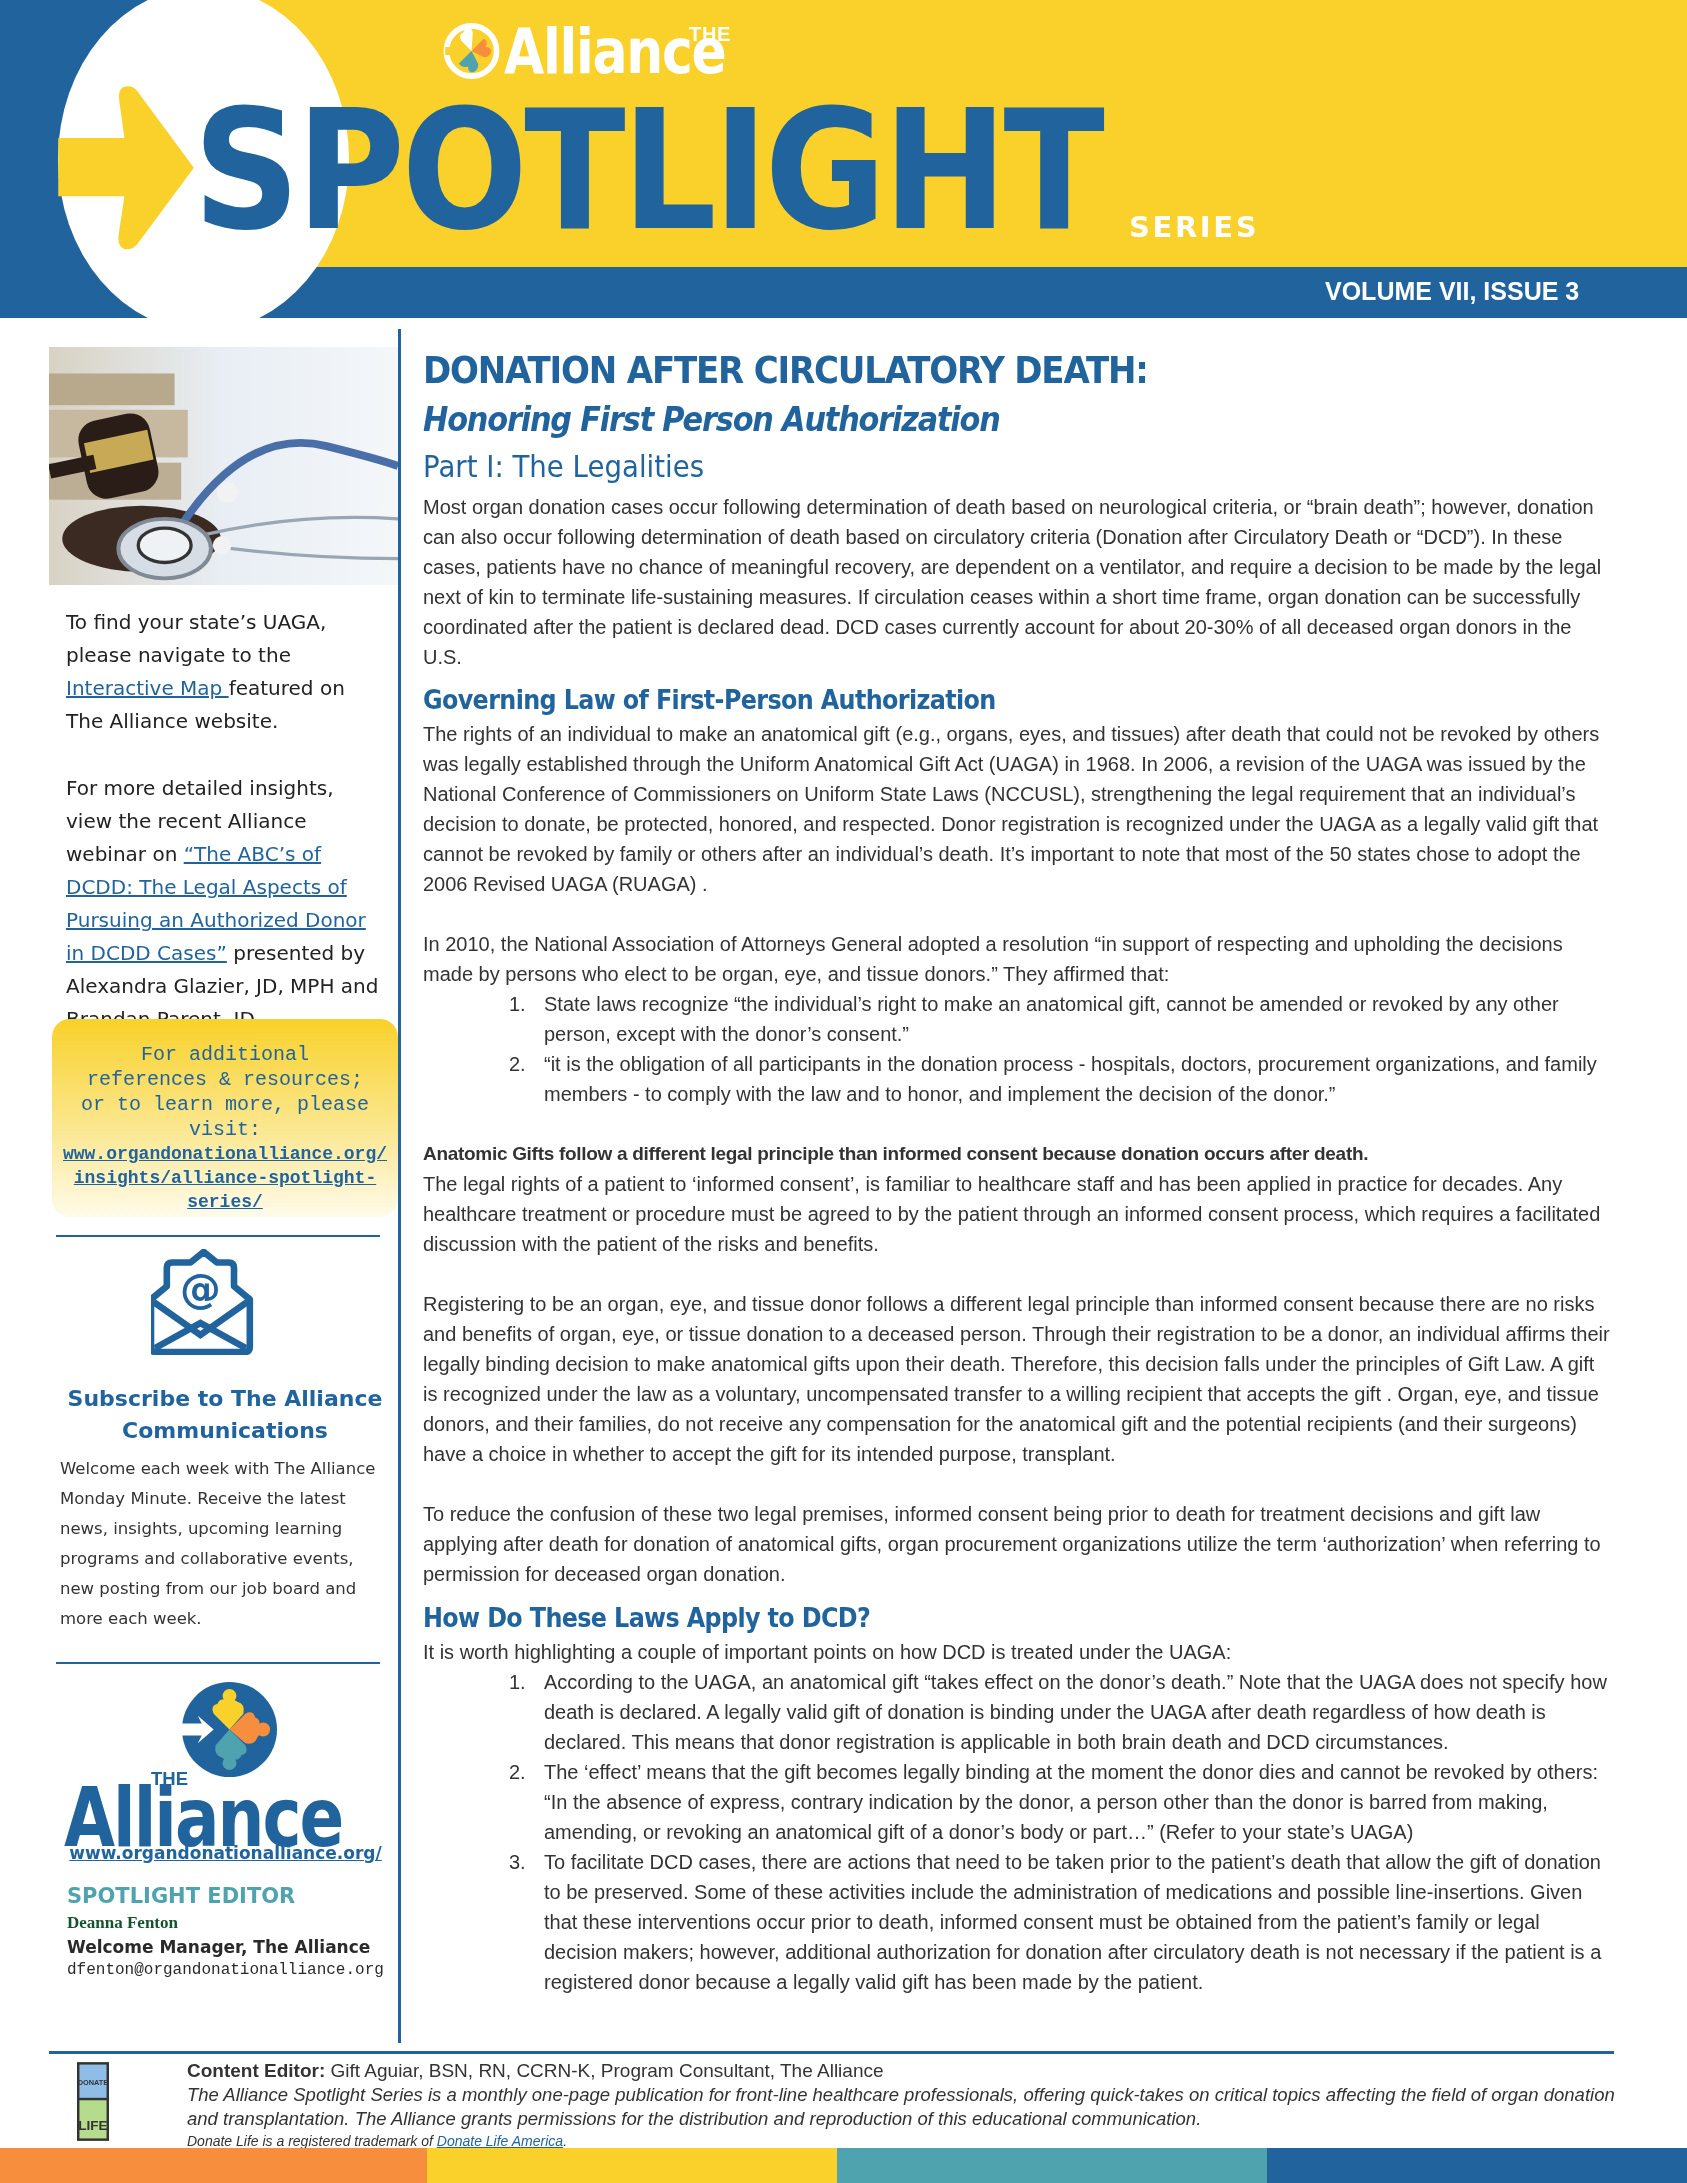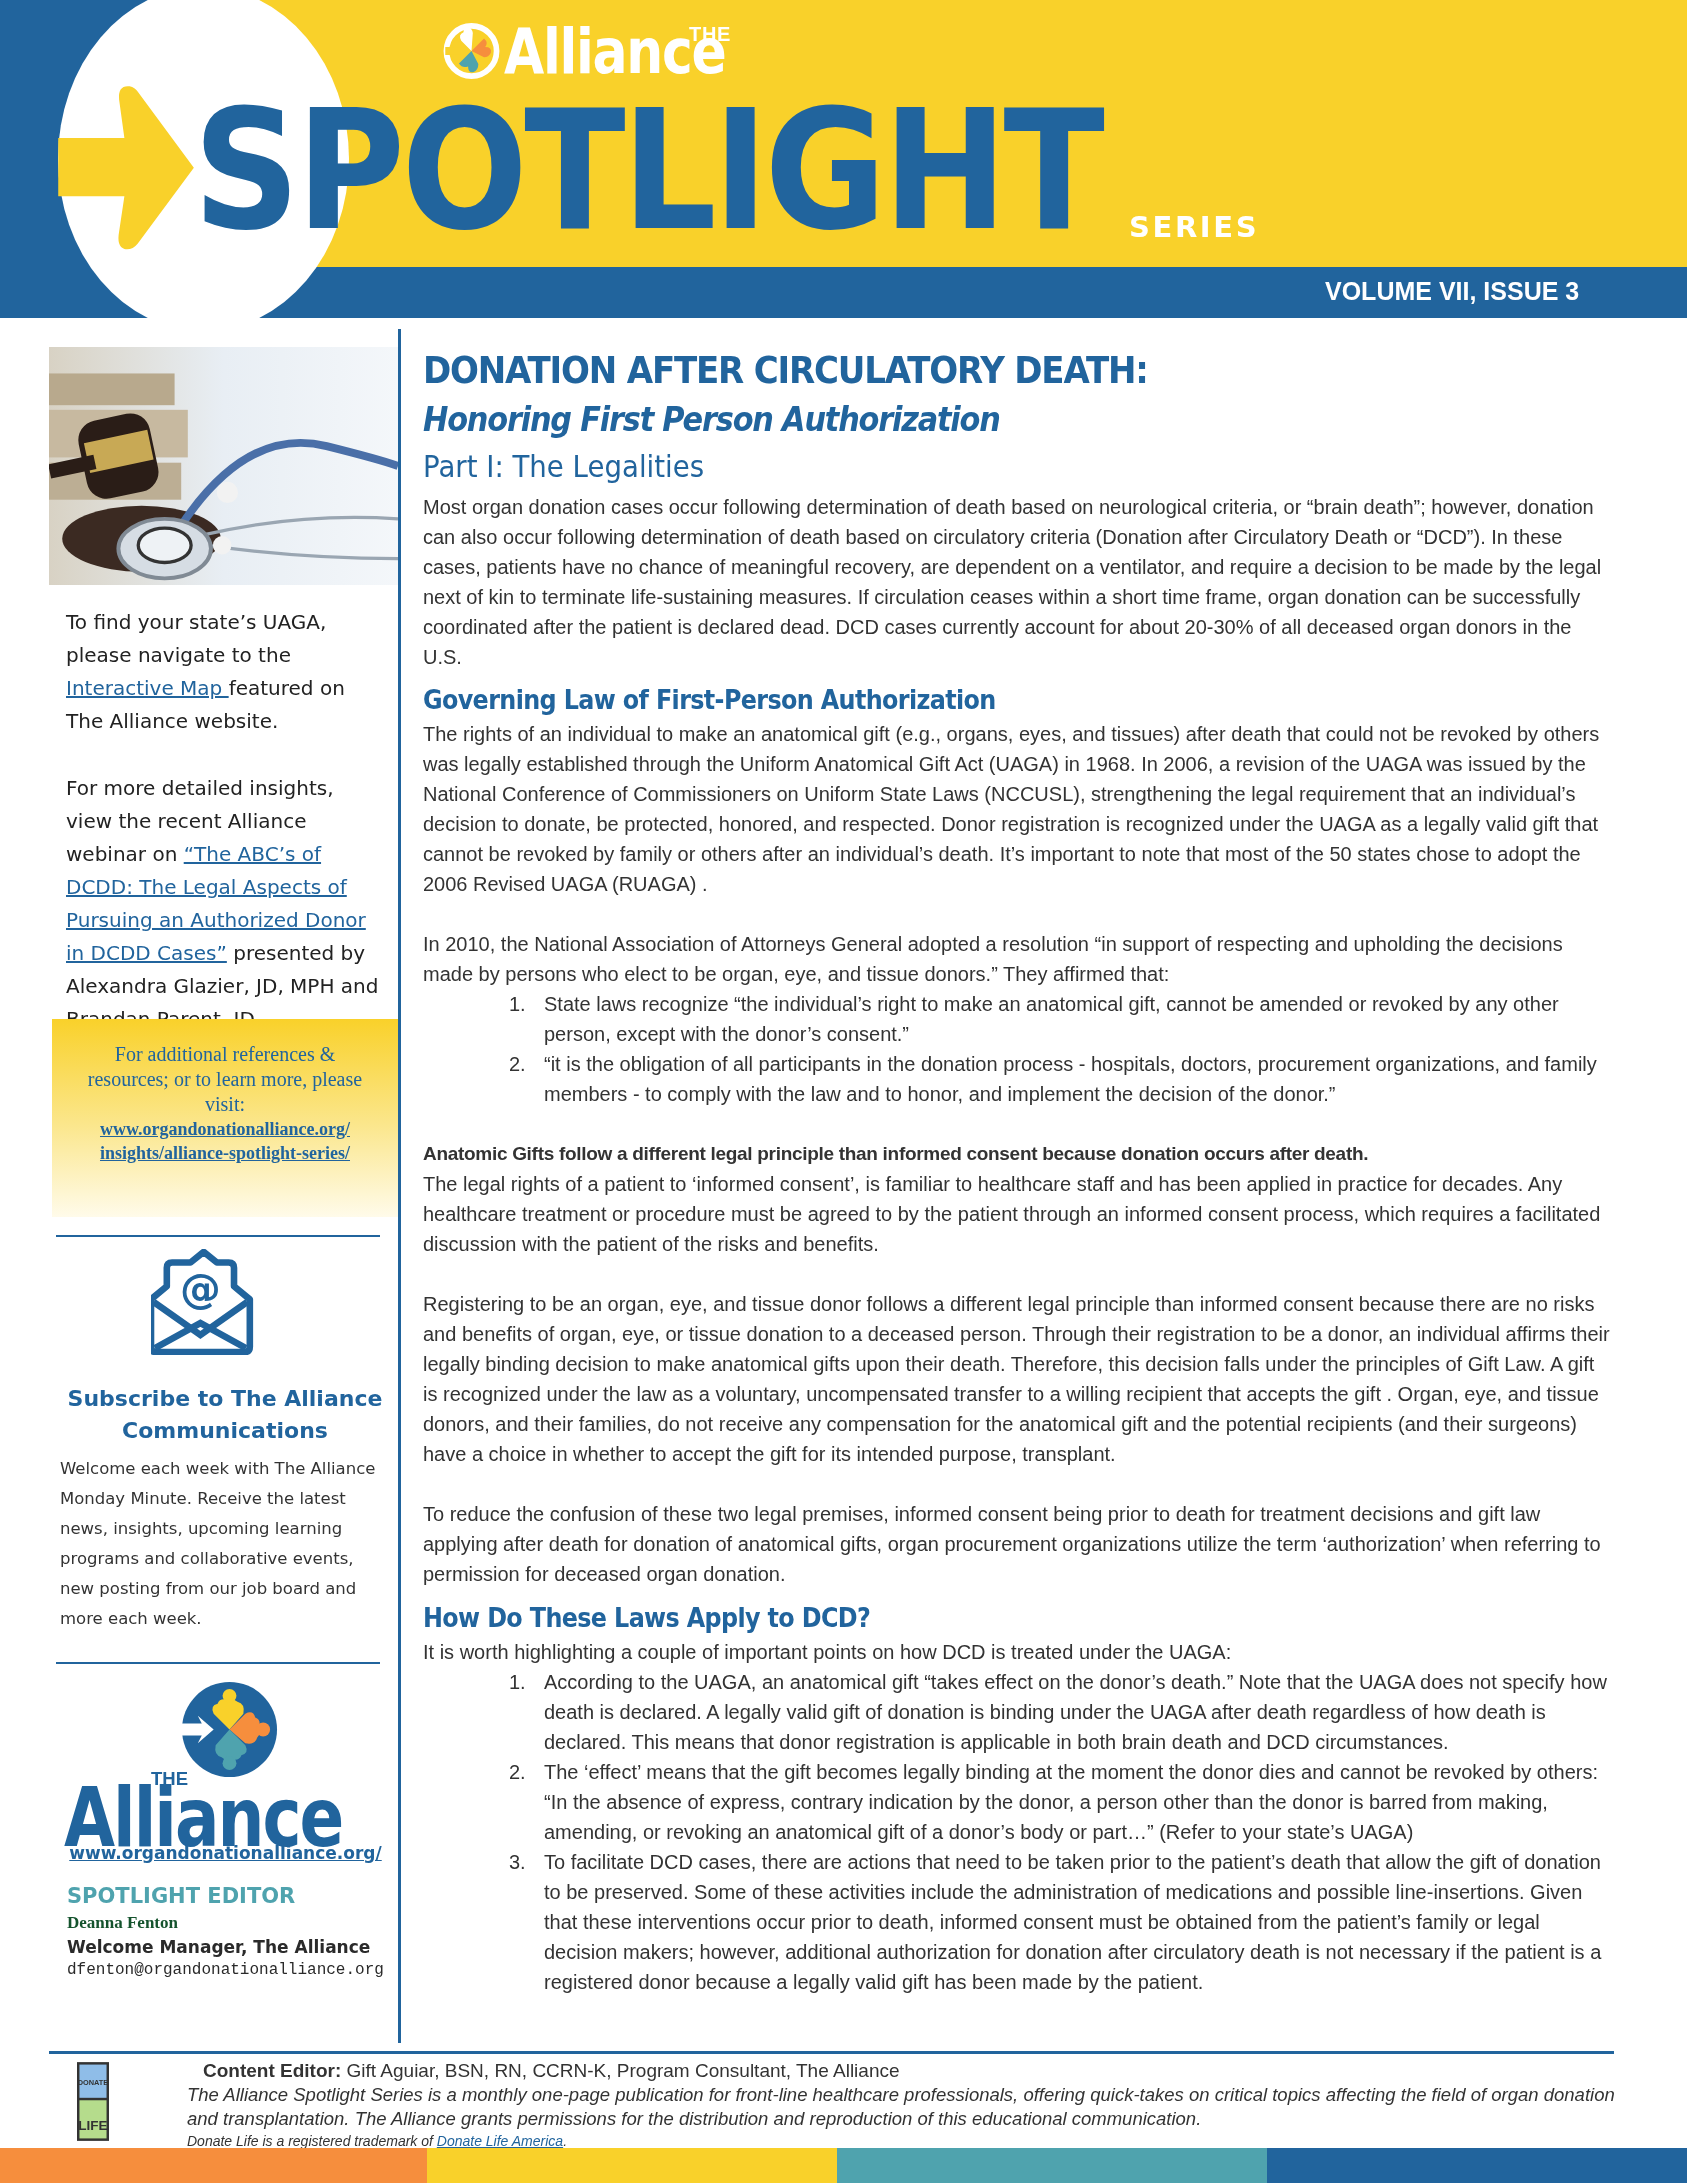--- a/index.html
+++ b/index.html
@@ -20,21 +20,21 @@
   #header .series { position: absolute; left: 1129px; top: 210px; font-family: "DejaVu Sans", sans-serif; font-weight: bold; font-size: 29px; color: #ffffff; letter-spacing: 2.6px; }
   #header .tagline { position: absolute; left: 1326px; top: 99px; font-family: "DejaVu Sans", sans-serif; font-weight: bold; font-style: italic; font-size: 24px; line-height: 28px; color: #4fa3ae; letter-spacing: 1.3px; }
   #header .volume { position: absolute; left: 1325px; top: 277px; font-family: "Liberation Sans", sans-serif; font-weight: bold; font-size: 25px; color: #ffffff; text-align: right; }
 
   
   #sidebar { position: absolute; left: 0; top: 318px; width: 400px; height: 1720px; }
   #sidebar .vrule { position: absolute; left: 398px; top: 10.6px; width: 2.6px; height: 1714px; background: #21649d; }
   #sidebar .photo { position: absolute; left: 49px; top: 29px; width: 349px; height: 238px; overflow: hidden; background: linear-gradient(90deg, #c9c0ad 0%, #e4ecf3 45%, #f2f6fa 100%); }
   .side-text { position: absolute; left: 66px; width: 318px; font-family: "DejaVu Sans", sans-serif; font-size: 20px; line-height: 33px; color: #222; }
   .link { color: #21649d; text-decoration: underline; }
-  #resources-box { position: absolute; left: 52px; top: 939px; width: 346px; height: 198px; background: linear-gradient(180deg, #f9d12a 0%, #fbe78f 55%, #fffbea 100%); text-align: center; padding-top: 22.5px; font-family: Liberation Serif, serif; font-size: 20px; line-height: 25px; color: #21649d; }
+  #resources-box { position: absolute; left: 52px; top: 939px; width: 346px; height: 198px; background: linear-gradient(180deg, #f9d12a 0%, #fbe78f 55%, #fffbea 100%); text-align: center; padding-top: 22.5px; font-family: Liberation Mono, monospace; font-size: 20px; line-height: 25px; color: #21649d; border-radius: 18px; }
   #resources-box .url { font-weight: bold; text-decoration: underline; font-size: 18px; line-height: 24px; }
   .hr-side { position: absolute; left: 56px; width: 324px; height: 2px; background: #21649d; }
   #subscribe .icon { position: absolute; left: 151px; top: 1249px; }
   #subscribe .title { position: absolute; left: 53px; top: 1383px; width: 344px; text-align: center; font-family: "DejaVu Sans", sans-serif; font-weight: bold; font-size: 22px; line-height: 32px; color: #21649d; }
   #subscribe .body { position: absolute; left: 60px; top: 1454px; width: 331px; font-family: "DejaVu Sans", sans-serif; font-size: 16.5px; line-height: 30px; color: #333; }
   #alliance-logo .mark { position: absolute; left: 180px; top: 1680px; }
   #alliance-logo .word { position: absolute; left: 64px; top: 1770px; font-family: "DejaVu Sans", sans-serif; font-weight: bold; font-size: 66px; letter-spacing: -2px; color: #21649d; transform: scaleY(1.25); transform-origin: top; }
   #alliance-logo .the-label { position: absolute; left: 151px; top: 1768px; font-family: "Liberation Sans", sans-serif; font-weight: bold; font-size: 18.5px; color: #21649d; }
   #alliance-logo .url { position: absolute; left: 60px; top: 1843px; width: 331px; text-align: center; font-family: "DejaVu Sans", sans-serif; font-weight: bold; font-size: 17px; color: #21649d; text-decoration: underline; }
   #editor .label { position: absolute; left: 67px; top: 1884px; font-family: "DejaVu Sans", sans-serif; font-weight: bold; font-size: 21px; color: #4fa3ae; }
@@ -53,21 +53,21 @@
   #main ol { list-style: none; padding-left: 0; }
   #main ol li { position: relative; padding-left: 121px; }
   #main ol li .num { position: absolute; left: 86px; top: 0; }
   #main .bold-lead { font-weight: bold; font-size: 19px; letter-spacing: -0.3px; }
 
   
   #footer-rule { position: absolute; left: 49px; top: 2051px; width: 1565px; height: 2.6px; background: #21649d; }
   #donate-life { position: absolute; left: 77px; top: 2060px; width: 32px; height: 83px; }
   #footer-text { position: absolute; left: 187px; top: 2059px; width: 1456px; font-family: "Liberation Sans", sans-serif; color: #333; }
   #footer-text .editor { font-size: 19px; line-height: 24px; }
-  #footer-text .editor b { font-weight: bold; margin-left: 16px; }
+  #footer-text .editor b { font-weight: bold; }
   #footer-text .desc { font-style: italic; font-size: 18.5px; line-height: 24px; }
   #footer-text .tm { font-style: italic; font-size: 14px; line-height: 18.5px; margin-top: 1.3px; }
   #color-bar { position: absolute; left: 0; top: 2148px; width: 1687px; height: 36px; display: flex; }
   #color-bar div { height: 36px; }
 </style>
 </head>
 <body>
 
 <div id="header">
   <div class="blue-left"></div>

